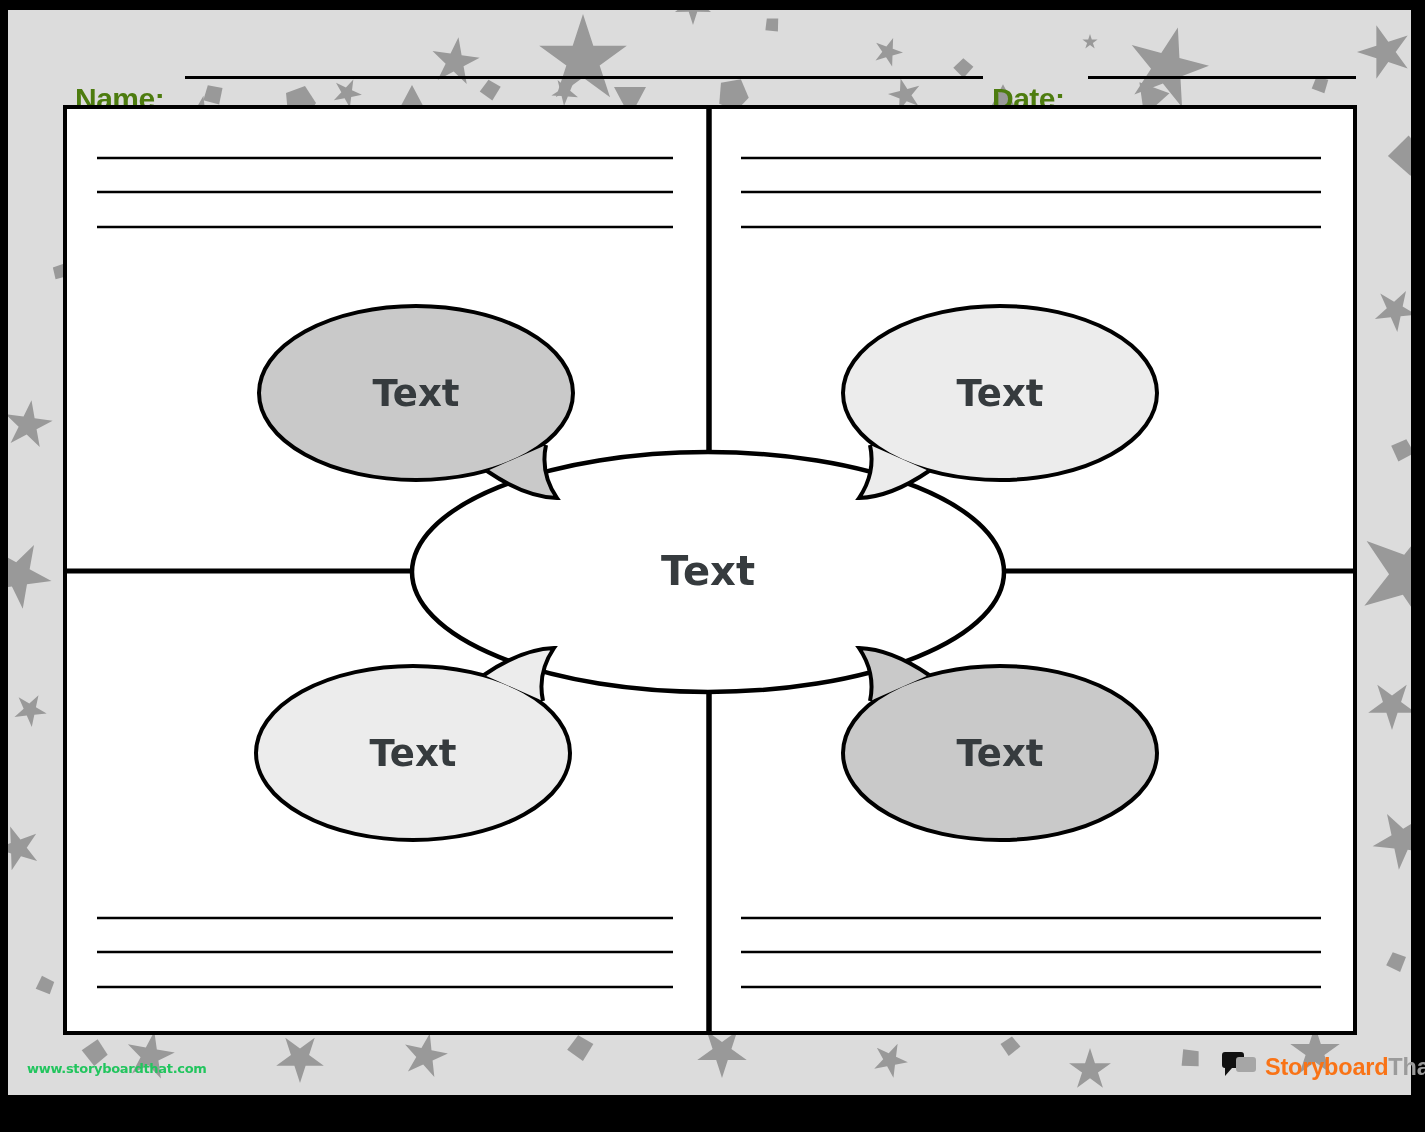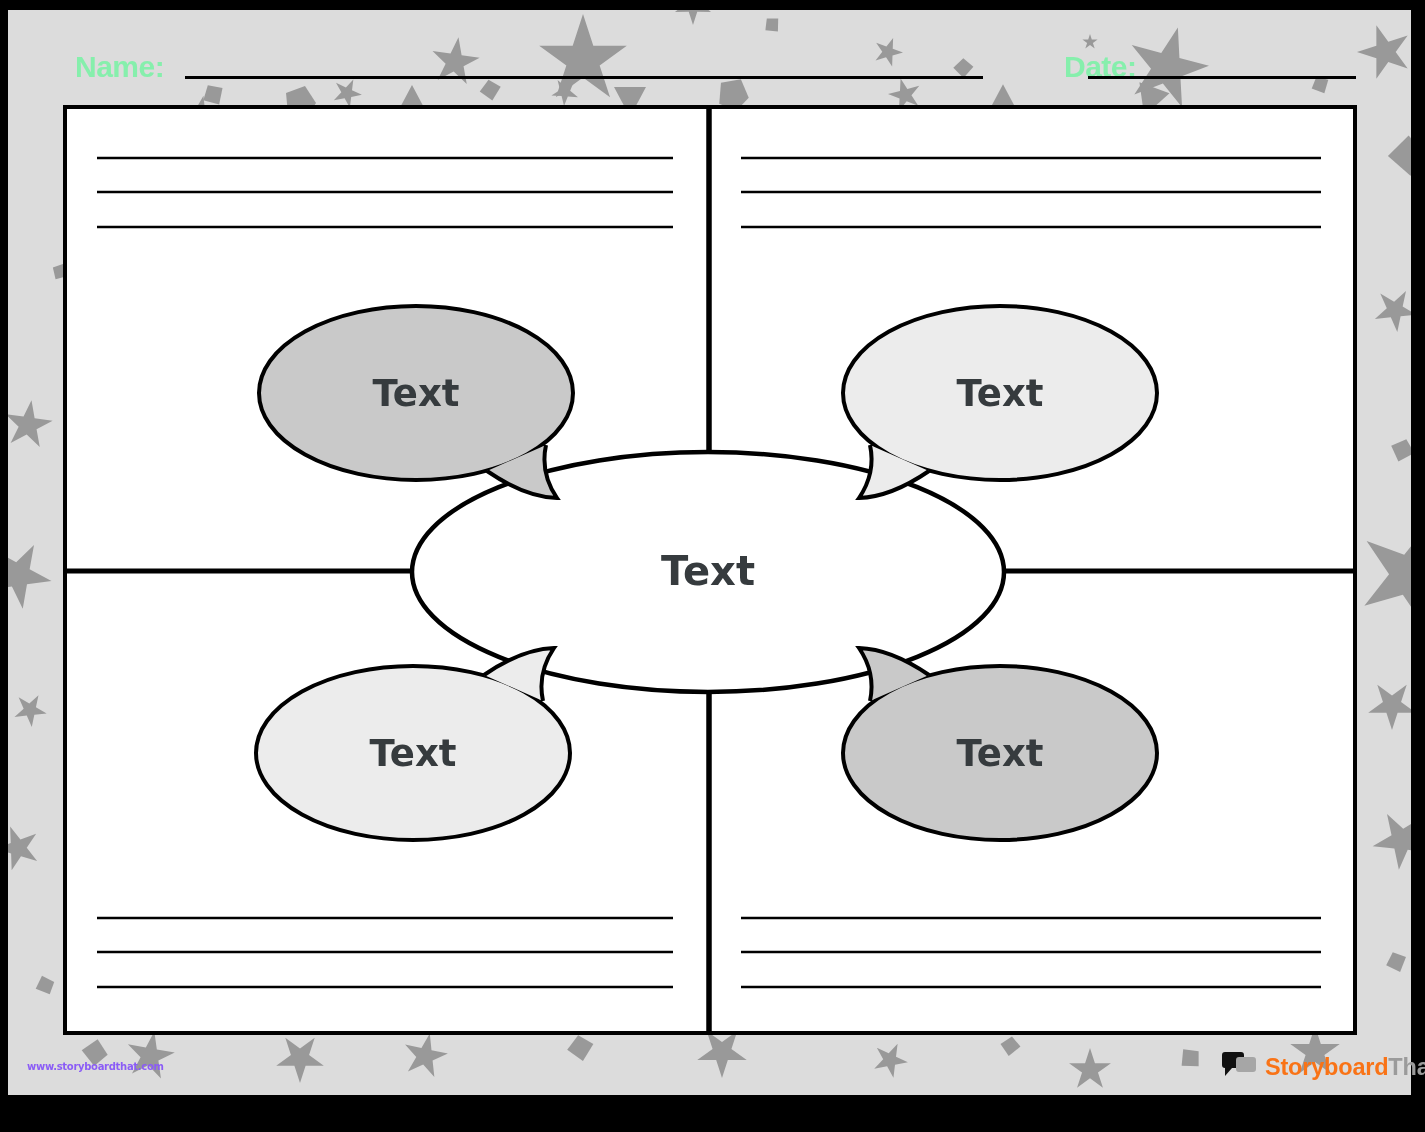--- a/index.html
+++ b/index.html
@@ -9,39 +9,39 @@
     background:#000; overflow:hidden; margin:0 auto;
   }
   
   .frame{
     position:absolute; left:8px; top:10px; width:1403px; height:1085px;
     background:#dcdcdc; overflow:hidden;
   }
   .stars-svg{position:absolute; left:0; top:0; width:1403px; height:1085px; display:block;}
   
   .hdr-label{
-    position:absolute; color:#86efac; font-weight:bold; font-size:30px;
-    letter-spacing:-0.5px; font-family:"Liberation Sans", sans-serif;
+    position:absolute; color:#4d7c0f; font-weight:bold; font-size:30px;
+    letter-spacing:-0.5px; font-family:"Liberation Sans", sans-serif;margin-top:32px;
   }
   #name-label{left:75px; top:50px;}
-  #date-label{left:1064px; top:50px;}
+  #date-label{left:992px; top:50px;}
   .rule{position:absolute; height:3px; background:#000;}
   #name-line{left:185px; top:76px; width:798px;}
   #date-line{left:1088px; top:76px; width:268px;}
   
   .diagram-svg{position:absolute; left:63px; top:105px; width:1294px; height:930px; display:block;}
   .writing-line{stroke:#000; stroke-width:2.6px;}
   .bubble-label{
     font-family:"DejaVu Sans", sans-serif; font-weight:bold;
     fill:#363b3e; text-anchor:middle;
   }
   
   #site-url{
-    position:absolute; left:27px; top:1061px; font-size:10px; font-weight:bold;
-    color:#8b5cf6; font-family:"DejaVu Sans", sans-serif; letter-spacing:-0.3px;
+    position:absolute; left:27px; top:1061px; font-size:13px; font-weight:bold;
+    color:#22c55e; font-family:"DejaVu Sans", sans-serif; letter-spacing:-0.3px;
   }
   .brand{
     position:absolute; left:1222px; top:1049px; height:36px;
     display:flex; align-items:center; gap:7px; cursor:pointer;
   }
   .brand-text{font-size:23.5px; font-weight:600; letter-spacing:-0.2px; white-space:nowrap;}
   .brand-primary{color:#f97316;}
   .brand-secondary{color:#9b9b9b;}
 </style>
 </head>

